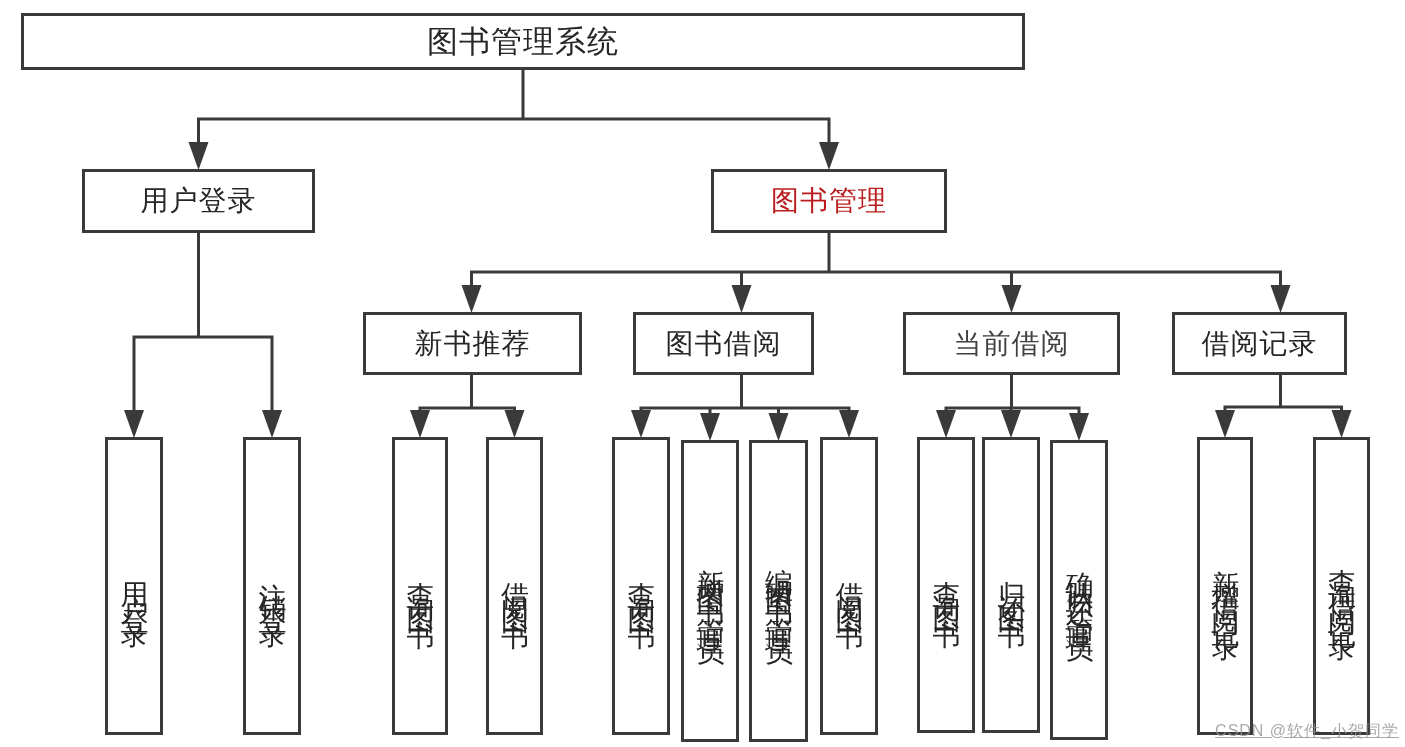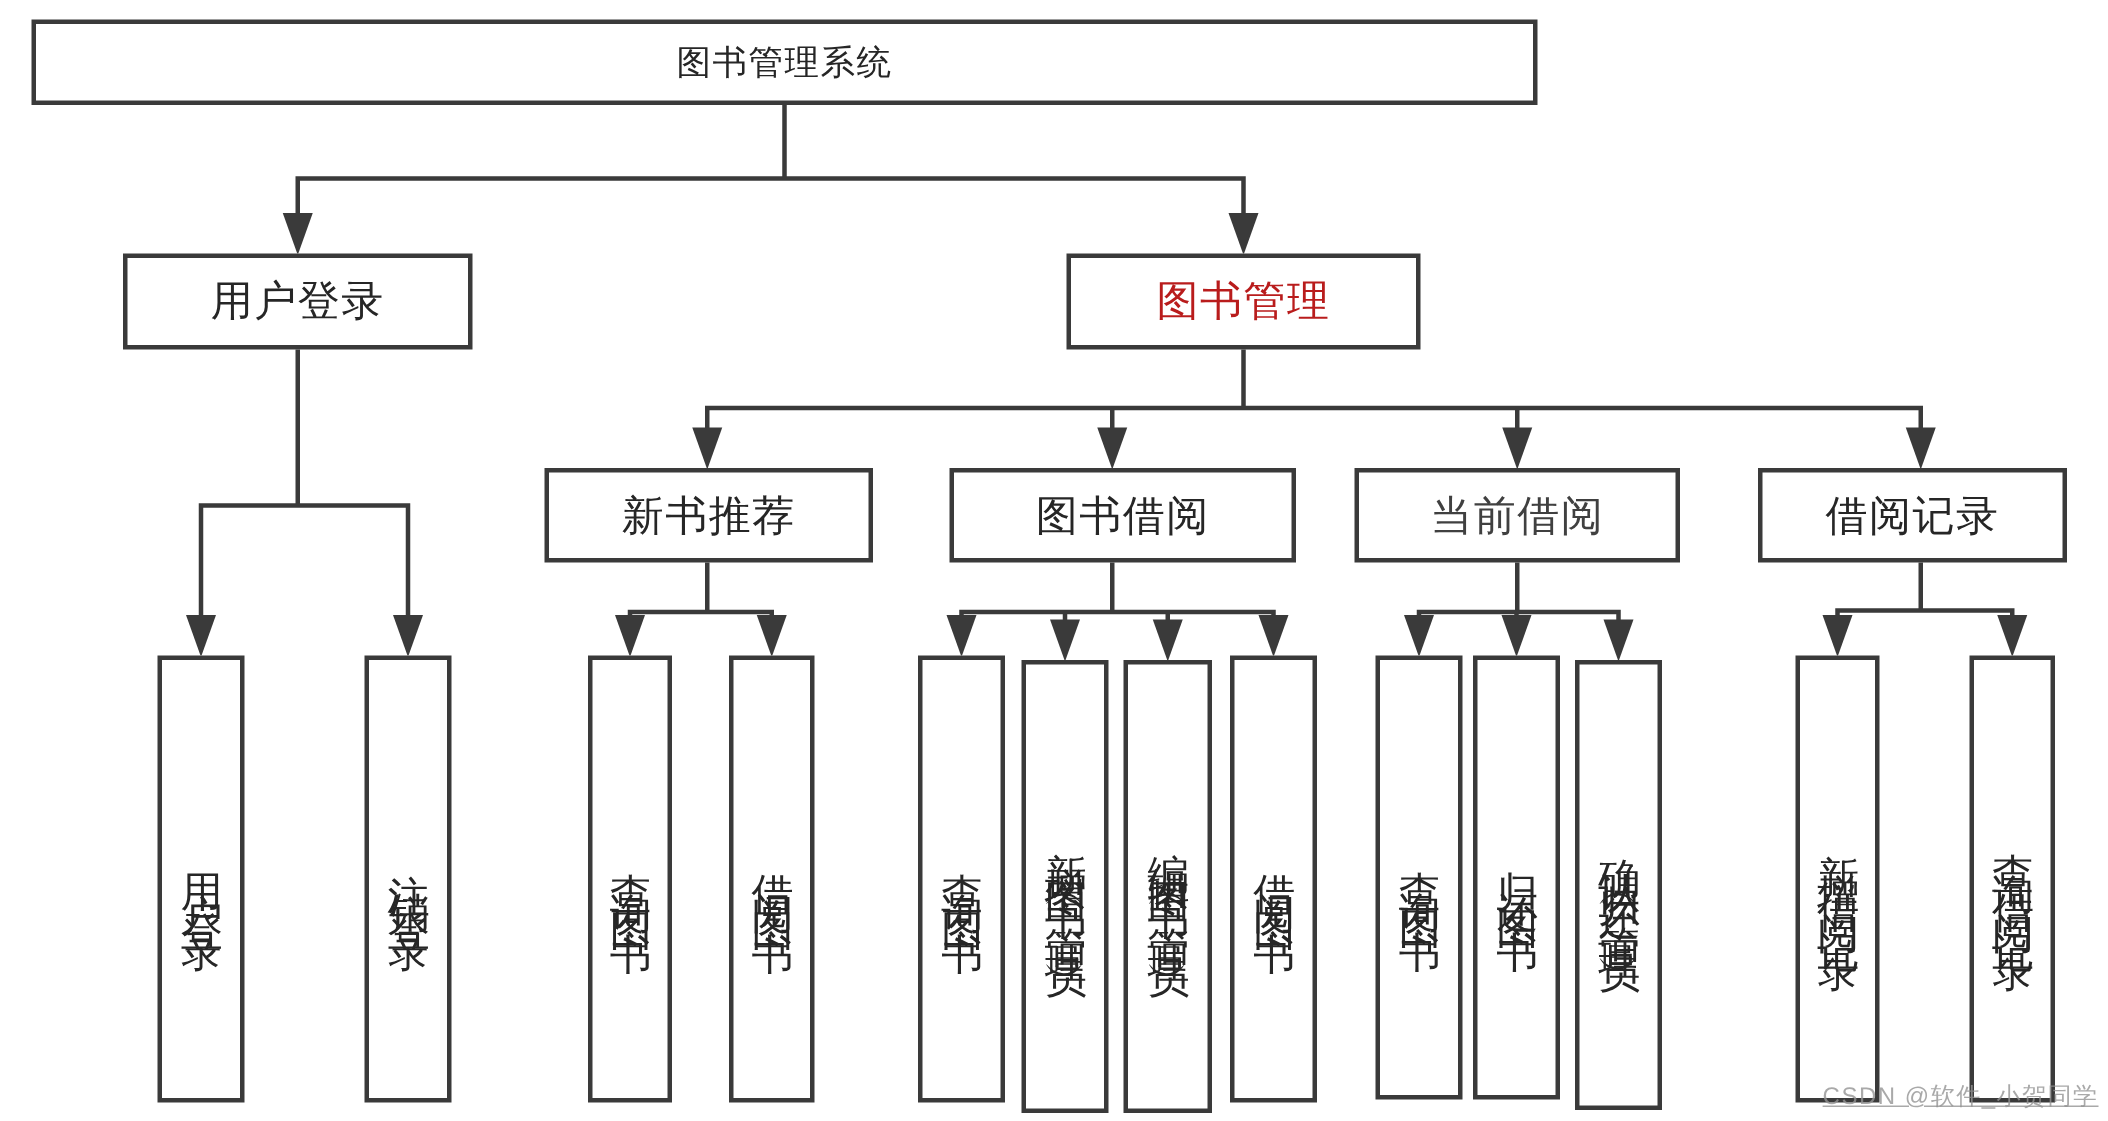--- a/index.html
+++ b/index.html
@@ -29,21 +29,21 @@
     letter-spacing: 1px;
     text-align: center;
     z-index: 2;
   }
   .node.vertical {
     writing-mode: vertical-rl;
     text-orientation: mixed;
     letter-spacing: 12px;
     line-height: 1;
   }
-  .node.level1 { font-size: 23px; }
+  .node.level1 { font-size: 31px; }
   #watermark {
     position: absolute;
     right: 6px;
     bottom: 5px;
     font-size: 16px;
     color: rgba(148, 148, 148, 0.8);
     letter-spacing: 1px;
     z-index: 5;
     white-space: nowrap;
     text-decoration: underline;
@@ -93,23 +93,23 @@
         <path d="M 1280.5 374 L 1280.5 407 M 1225 407 L 1341.5 407 M 1225 407 L 1225 419 M 1341.5 407 L 1341.5 419" stroke="#3a3a3a" stroke-width="3" stroke-linecap="square" fill="none"></path>
         <polygon points="1215,410 1235,410 1225,438" fill="#3a3a3a"></polygon>
         <polygon points="1331.5,410 1351.5,410 1341.5,438" fill="#3a3a3a"></polygon>
       </g>
     </svg>
   <div id="nodes-layer">
       <div class="node horizontal level1" style="left: 21px; top: 13px; width: 1004px; height: 57px; border-color: rgb(58, 58, 58); background: rgb(255, 255, 255); color: rgb(38, 38, 38);">图书管理系统</div>
       <div class="node horizontal" style="left: 82px; top: 169px; width: 233px; height: 64px; border-color: rgb(58, 58, 58); background: rgb(255, 255, 255); color: rgb(38, 38, 38);">用户登录</div>
       <div class="node horizontal" style="left: 711px; top: 169px; width: 236px; height: 64px; border-color: rgb(58, 58, 58); background: rgb(255, 255, 255); color: #b91c1c;">图书管理</div>
       <div class="node horizontal" style="left: 363px; top: 312px; width: 219px; height: 63px; border-color: rgb(58, 58, 58); background: rgb(255, 255, 255); color: rgb(38, 38, 38);">新书推荐</div>
-      <div class="node horizontal" style="left: 633px; top: 312px; width: 231px; height: 63px; border-color: rgb(58, 58, 58); background: rgb(255, 255, 255); color: rgb(38, 38, 38);">图书借阅</div>
+      <div class="node horizontal" style="left: 633px; top: 312px; width: 181px; height: 63px; border-color: rgb(58, 58, 58); background: rgb(255, 255, 255); color: rgb(38, 38, 38);">图书借阅</div>
       <div class="node horizontal" style="left: 903px; top: 312px; width: 217px; height: 63px; border-color: rgb(58, 58, 58); background: rgb(255, 255, 255); color: #404040;">当前借阅</div>
-      <div class="node horizontal" style="left: 1172px; top: 312px; width: 206px; height: 63px; border-color: rgb(58, 58, 58); background: rgb(255, 255, 255); color: rgb(38, 38, 38);">借阅记录</div>
+      <div class="node horizontal" style="left: 1172px; top: 312px; width: 175px; height: 63px; border-color: rgb(58, 58, 58); background: rgb(255, 255, 255); color: rgb(38, 38, 38);">借阅记录</div>
       <div class="node vertical" style="left: 105px; top: 437px; width: 58px; height: 298px; border-color: rgb(58, 58, 58); background: rgb(255, 255, 255); color: rgb(38, 38, 38); letter-spacing: 13px;">用户登录</div>
       <div class="node vertical" style="left: 243px; top: 437px; width: 58px; height: 298px; border-color: rgb(58, 58, 58); background: rgb(255, 255, 255); color: rgb(38, 38, 38); letter-spacing: 13px;">注销登录</div>
       <div class="node vertical" style="left: 392px; top: 437px; width: 56px; height: 298px; border-color: rgb(58, 58, 58); background: rgb(255, 255, 255); color: rgb(38, 38, 38); letter-spacing: 13px;">查询图书</div>
       <div class="node vertical" style="left: 486px; top: 437px; width: 57px; height: 298px; border-color: rgb(58, 58, 58); background: rgb(255, 255, 255); color: rgb(38, 38, 38); letter-spacing: 13px;">借阅图书</div>
       <div class="node vertical" style="left: 612px; top: 437px; width: 58px; height: 298px; border-color: rgb(58, 58, 58); background: rgb(255, 255, 255); color: rgb(38, 38, 38); letter-spacing: 13px;">查询图书</div>
       <div class="node vertical" style="left: 681px; top: 440px; width: 58px; height: 302px; border-color: rgb(58, 58, 58); background: rgb(255, 255, 255); color: rgb(38, 38, 38); letter-spacing: 10px;">新增图书（管理员）</div>
       <div class="node vertical" style="left: 749px; top: 440px; width: 59px; height: 302px; border-color: rgb(58, 58, 58); background: rgb(255, 255, 255); color: rgb(38, 38, 38); letter-spacing: 10px;">编辑图书（管理员）</div>
       <div class="node vertical" style="left: 820px; top: 437px; width: 58px; height: 298px; border-color: rgb(58, 58, 58); background: rgb(255, 255, 255); color: rgb(38, 38, 38); letter-spacing: 13px;">借阅图书</div>
       <div class="node vertical" style="left: 917px; top: 437px; width: 58px; height: 296px; border-color: rgb(58, 58, 58); background: rgb(255, 255, 255); color: rgb(38, 38, 38); letter-spacing: 13px;">查询图书</div>
       <div class="node vertical" style="left: 982px; top: 437px; width: 58px; height: 296px; border-color: rgb(58, 58, 58); background: rgb(255, 255, 255); color: rgb(38, 38, 38); letter-spacing: 13px;">归还图书</div>

